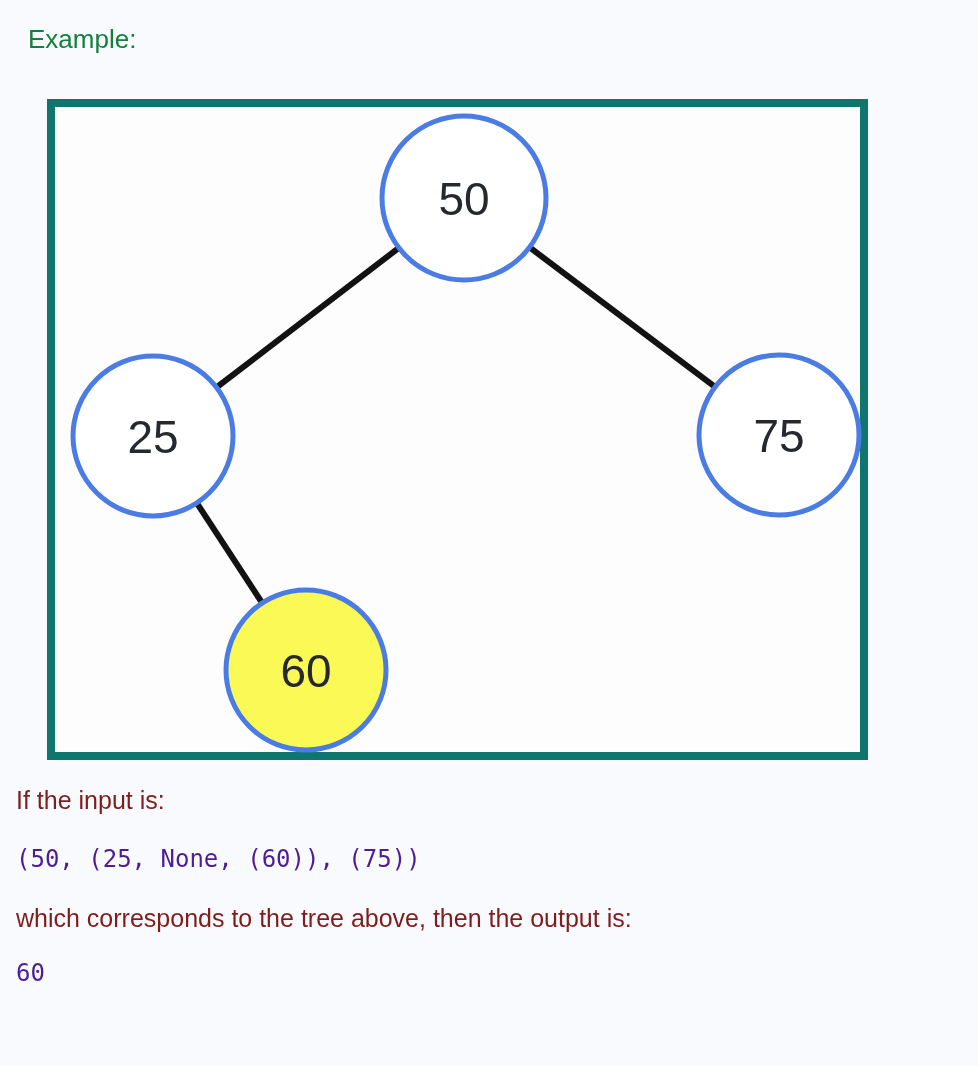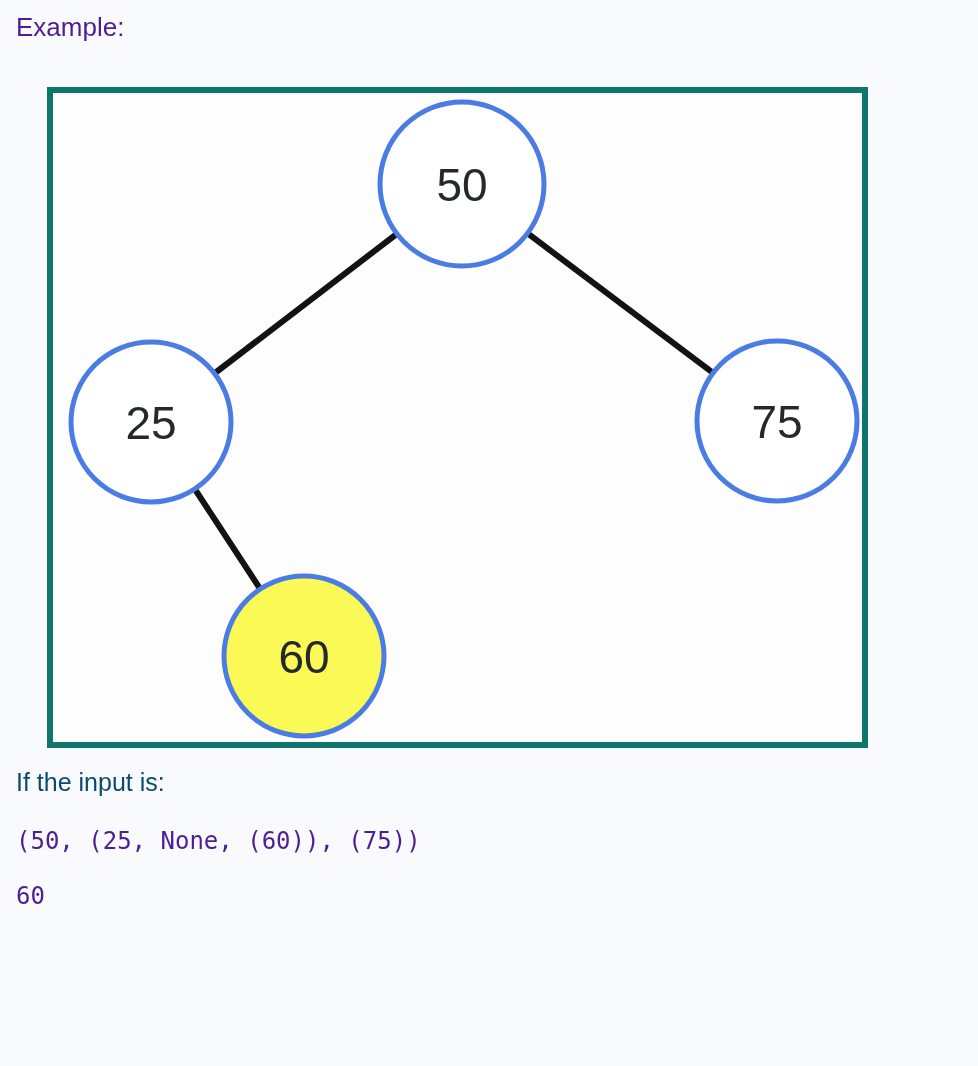--- a/index.html
+++ b/index.html
@@ -10,39 +10,39 @@
     color: #1f2328;
     font-family: "Liberation Sans", sans-serif;
     overflow: hidden;
   }
   .page { padding: 10px 16px 0 16px; }
 
   .heading {
     font-size: 26px;
     font-weight: 400;
     line-height: 34px;
-    margin: 0;
-    color: #4c1d95;
+    margin: 12px;
+    color: #15803d;
   }
 
   .diagram-box {
     box-sizing: border-box;
     margin: 43px 0 0 31px;
     width: 821px;
     height: 661px;
-    border: 6px solid #0f766e;
+    border: 8px solid #0f766e;
     background: #fdfdfe;
   }
   .diagram-box svg { display: block; }
 
   p.sans {
     font-size: 25px;
     line-height: 32px;
-    margin: 18px 0 0 0;
-    color: #0c4a6e;
+    margin: 24px 0 0 0;
+    color: #7f1d1d;
   }
   p.mono {
     font-family: "DejaVu Sans Mono", monospace;
     font-size: 24px;
     line-height: 31px;
     margin: 28px 0 0 0;
     color: #4c1d95;
     white-space: pre;
   }
   p.sans.second { margin-top: 27px; }
@@ -69,17 +69,18 @@
         <text x="724" y="328" dy="0.36em" text-anchor="middle" fill="#25282c" font-size="46" font-family="&quot;Liberation Sans&quot;, sans-serif">75</text>
         <circle cx="251" cy="563" r="80" fill="#fbf955" stroke="#4a7ce4" stroke-width="5"></circle>
         <text x="251" y="563" dy="0.36em" text-anchor="middle" fill="#25282c" font-size="46" font-family="&quot;Liberation Sans&quot;, sans-serif">60</text>
       </svg>
   </div>
 
   <p class="sans">If the input is:</p>
 
   <p class="mono input">(50, (25, None, (60)), (75))</p>
 
+  <p class="sans second">which corresponds to the tree above, then the output is:</p>
 
   <p class="mono output">60</p>
 
 
 </div>
 
 </body></html>

